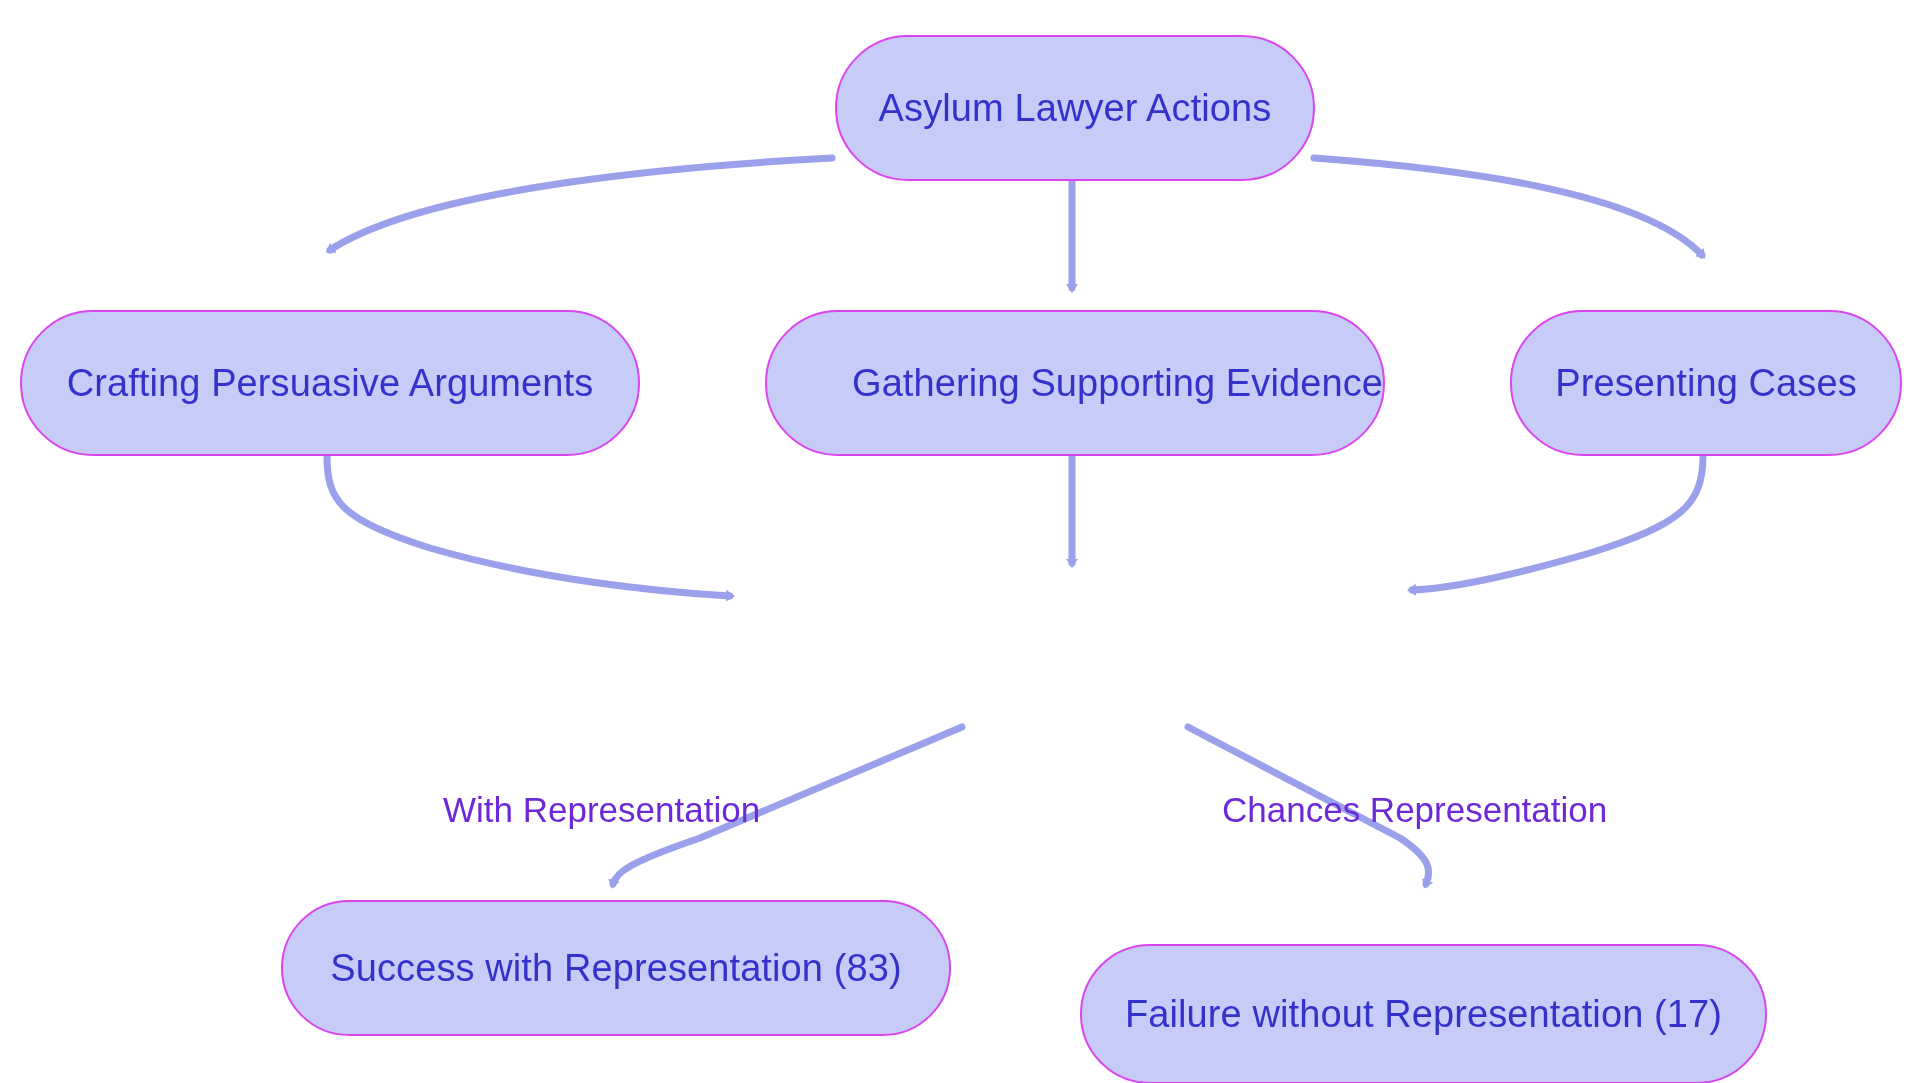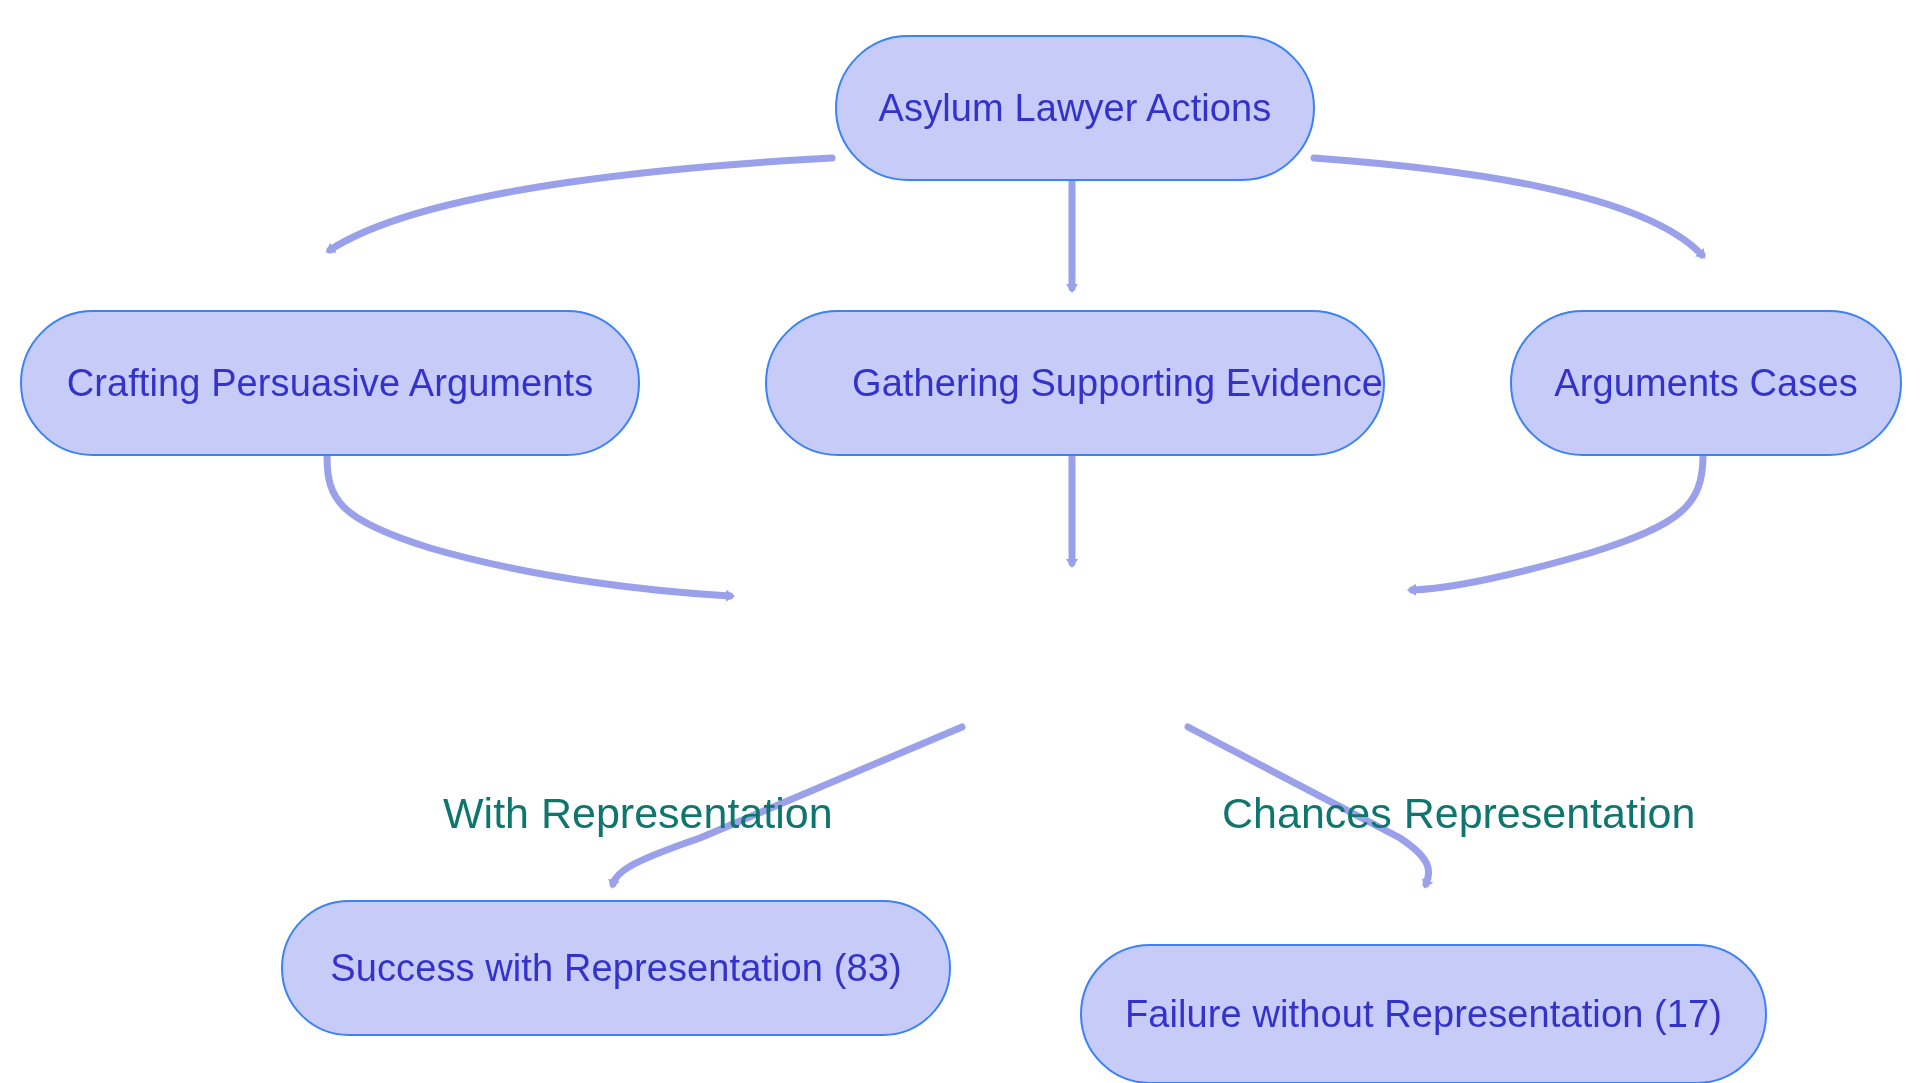--- a/index.html
+++ b/index.html
@@ -29,38 +29,38 @@
     height: 1083px;
     pointer-events: none;
   }
   .node {
     position: absolute;
     box-sizing: border-box;
     display: flex;
     align-items: center;
     justify-content: center;
     background: #c7cbf7;
-    border: 2px solid #3b82f6;
+    border: 2px solid #d946ef;
     border-radius: 999px;
     color: #3333cc;
     font-size: 38px;
     font-weight: 400;
     letter-spacing: 0.1px;
     white-space: nowrap;
     line-height: 1;
   }
   .node-label {
     color: #3333cc;
     font-size: 38px;
     white-space: nowrap;
   }
   .edge-label {
     position: absolute;
-    color: #0f766e;
-    font-size: 43px;
+    color: #6d28d9;
+    font-size: 35px;
     white-space: nowrap;
     line-height: 1;
     background: transparent;
   }
 </style>
 </head>
 <body>
 
 <div id="diagram-root">
 
@@ -94,21 +94,21 @@
 
   <div class="node" style="left:20px; top:310px; width:620px; height:146px;text-align:center;">
     <span class="node-label">Crafting Persuasive Arguments</span>
   </div>
 
   <div class="node" style="left:765px; top:310px; width:620px; height:146px;justify-content:flex-end;">
     <span class="node-label">Gathering Supporting Evidence</span>
   </div>
 
   <div class="node" style="left:1510px; top:310px; width:392px; height:146px;">
-    <span class="node-label">Arguments Cases</span>
+    <span class="node-label">Presenting Cases</span>
   </div>
 
 
   <div class="node" style="left:281px; top:900px; width:670px; height:136px;">
     <span class="node-label">Success with Representation (83)</span>
   </div>
 
   <div class="node" style="left:1080px; top:900px; width:687px; height:140px;margin-top:44px;">
     <span class="node-label">Failure without Representation (17)</span>
   </div>

